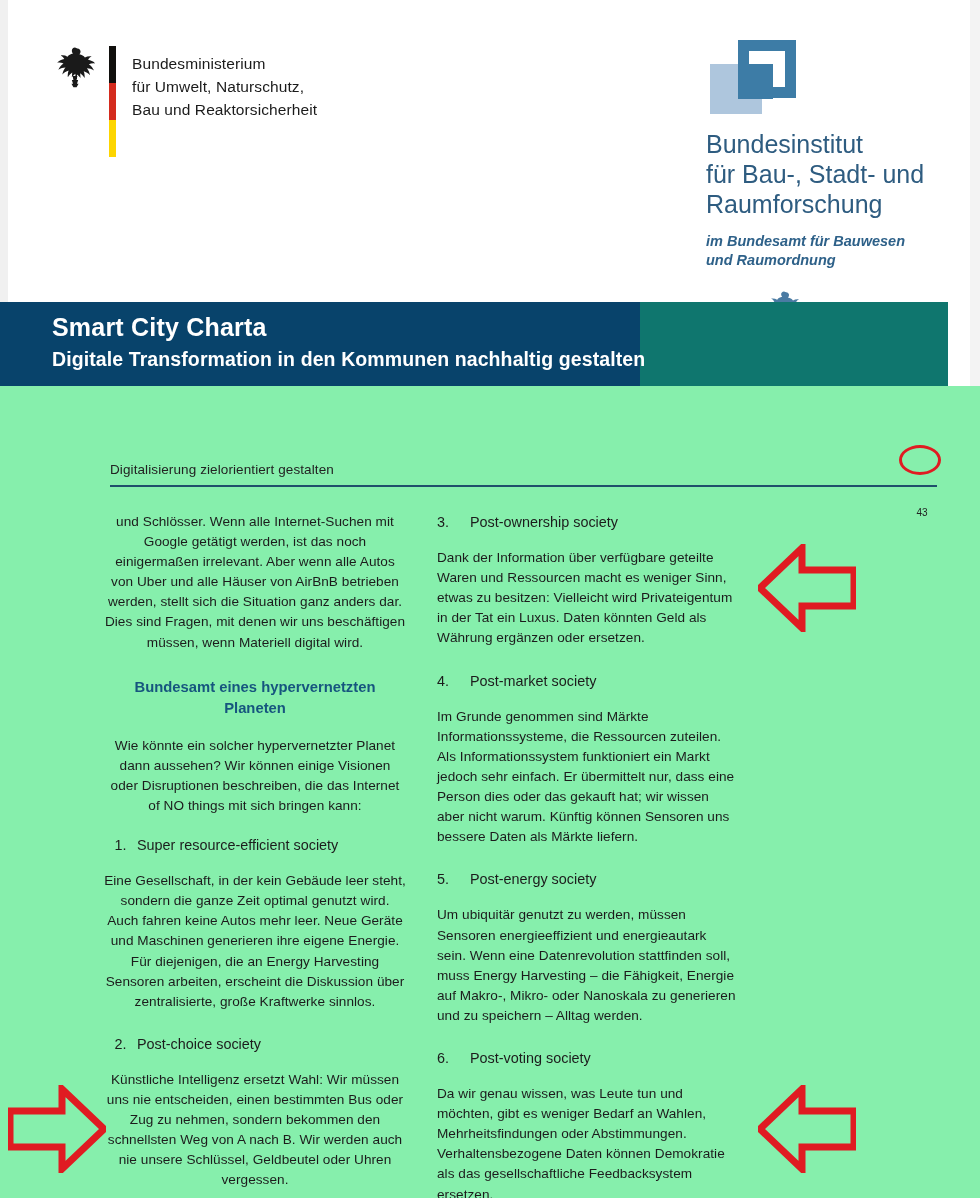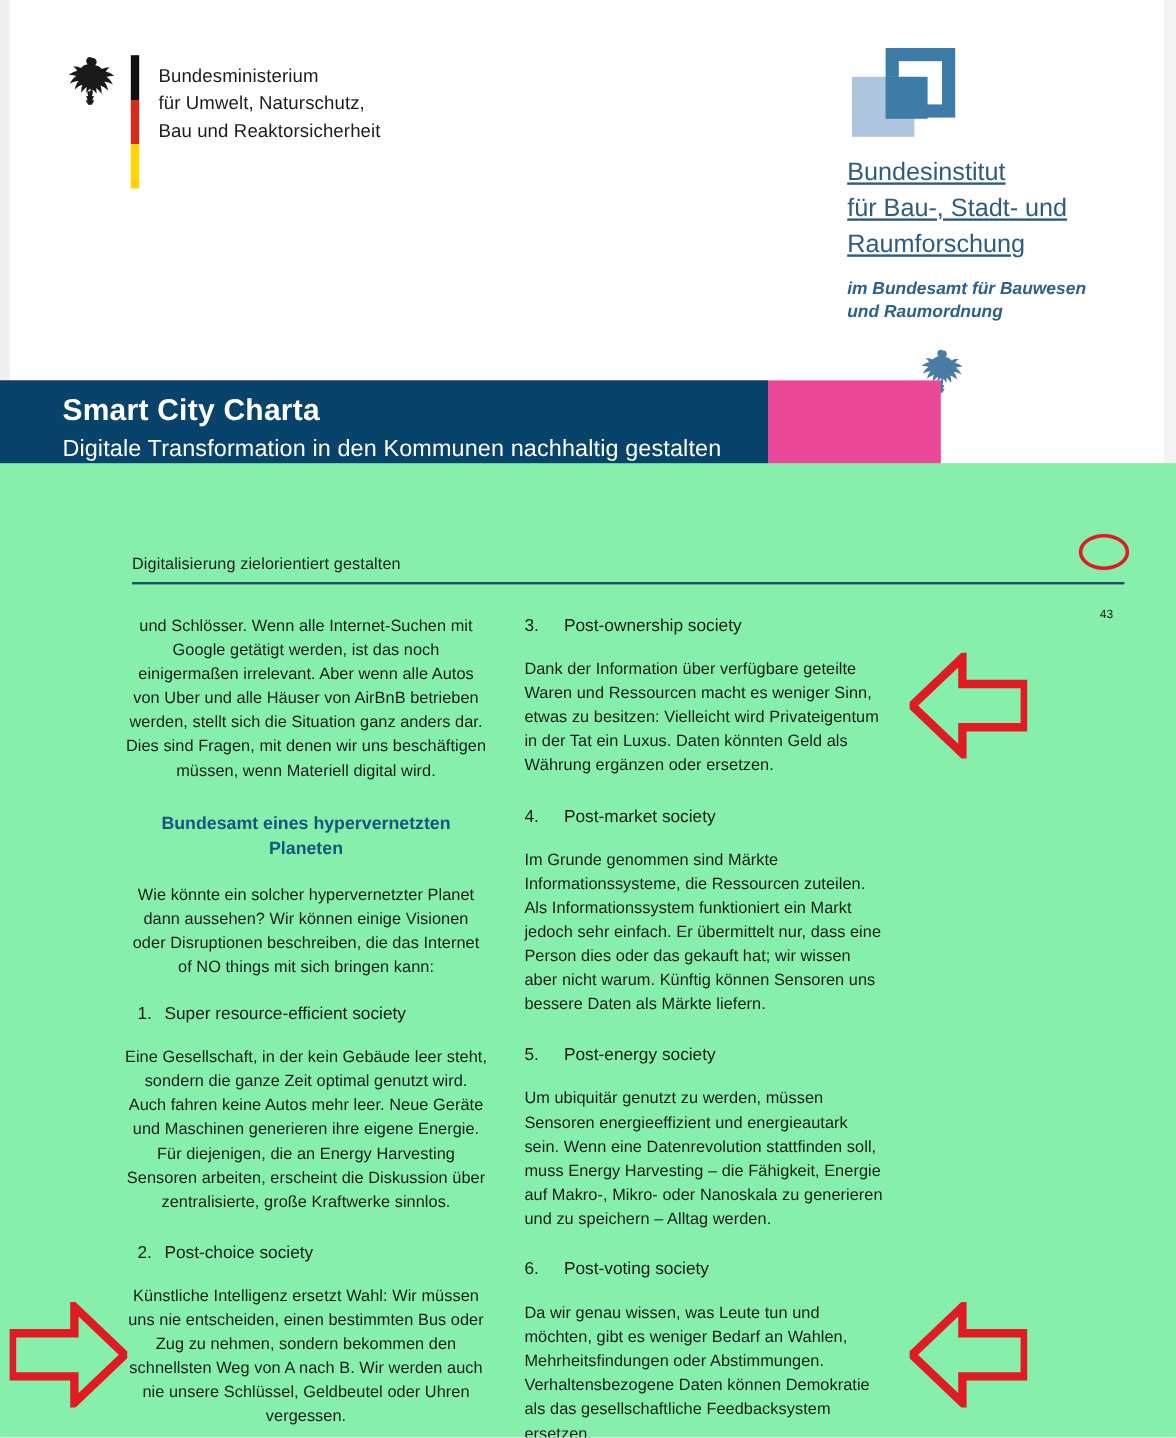--- a/index.html
+++ b/index.html
@@ -106,25 +106,24 @@
     background: #aec6dd;
   }
   .bbsr-sq-overlap {
     position: absolute;
     left: 28px; top: 24px;
     width: 35px; height: 35px;
     background: #3d7ca6;
   }
   .bbsr-title {
     margin-top: 14px;
-    font-size: 21px;
+    font-size: 25px;
     line-height: 30px;
     color: #2e5c80;
     white-space: pre-line;
-    text-decoration: underline;
   }
   .bbsr-sub {
     margin-top: 13px;
     font-size: 14.5px;
     line-height: 19px;
     color: #2e6189;
     font-weight: bold;
     white-space: pre-line;
     font-style: italic;
   }
@@ -132,24 +131,24 @@
     margin-top: 20px;
     margin-left: 60px;
     width: 36px;
     height: 38px;
   }
 
   
   .banner {
     position: absolute;
     left: 0;
-    top: 317px;
-    width: 784px;
+    top: 302px;
+    width: 948px;
     height: 84px;
-    background: #ec4899;
+    background: #0f766e;
   }
   .banner-dark {
     position: absolute;
     left: 0; top: 0;
     width: 640px;
     height: 84px;
     background: #08436b;
   }
   .banner-title {
     position: absolute;
@@ -160,20 +159,21 @@
     font-weight: bold;
     letter-spacing: 0.2px;
   }
   .banner-subtitle {
     position: absolute;
     left: 52px;
     top: 46px;
     color: #ffffff;
     font-size: 19.5px;
     letter-spacing: 0.1px;
+    font-weight: bold;
   }
 
   
   .content {
     position: absolute;
     left: 0;
     top: 386px;
     width: 980px;
     height: 812px;
     background: #86efac;

